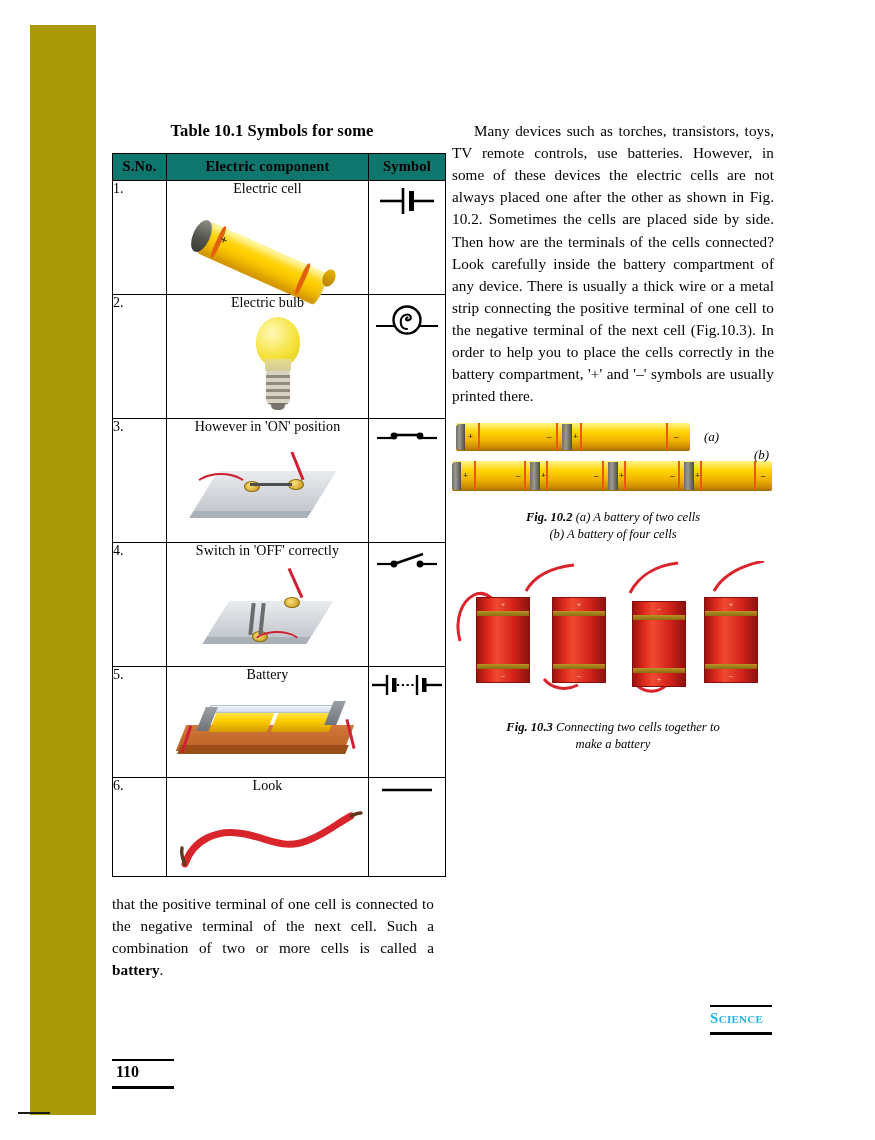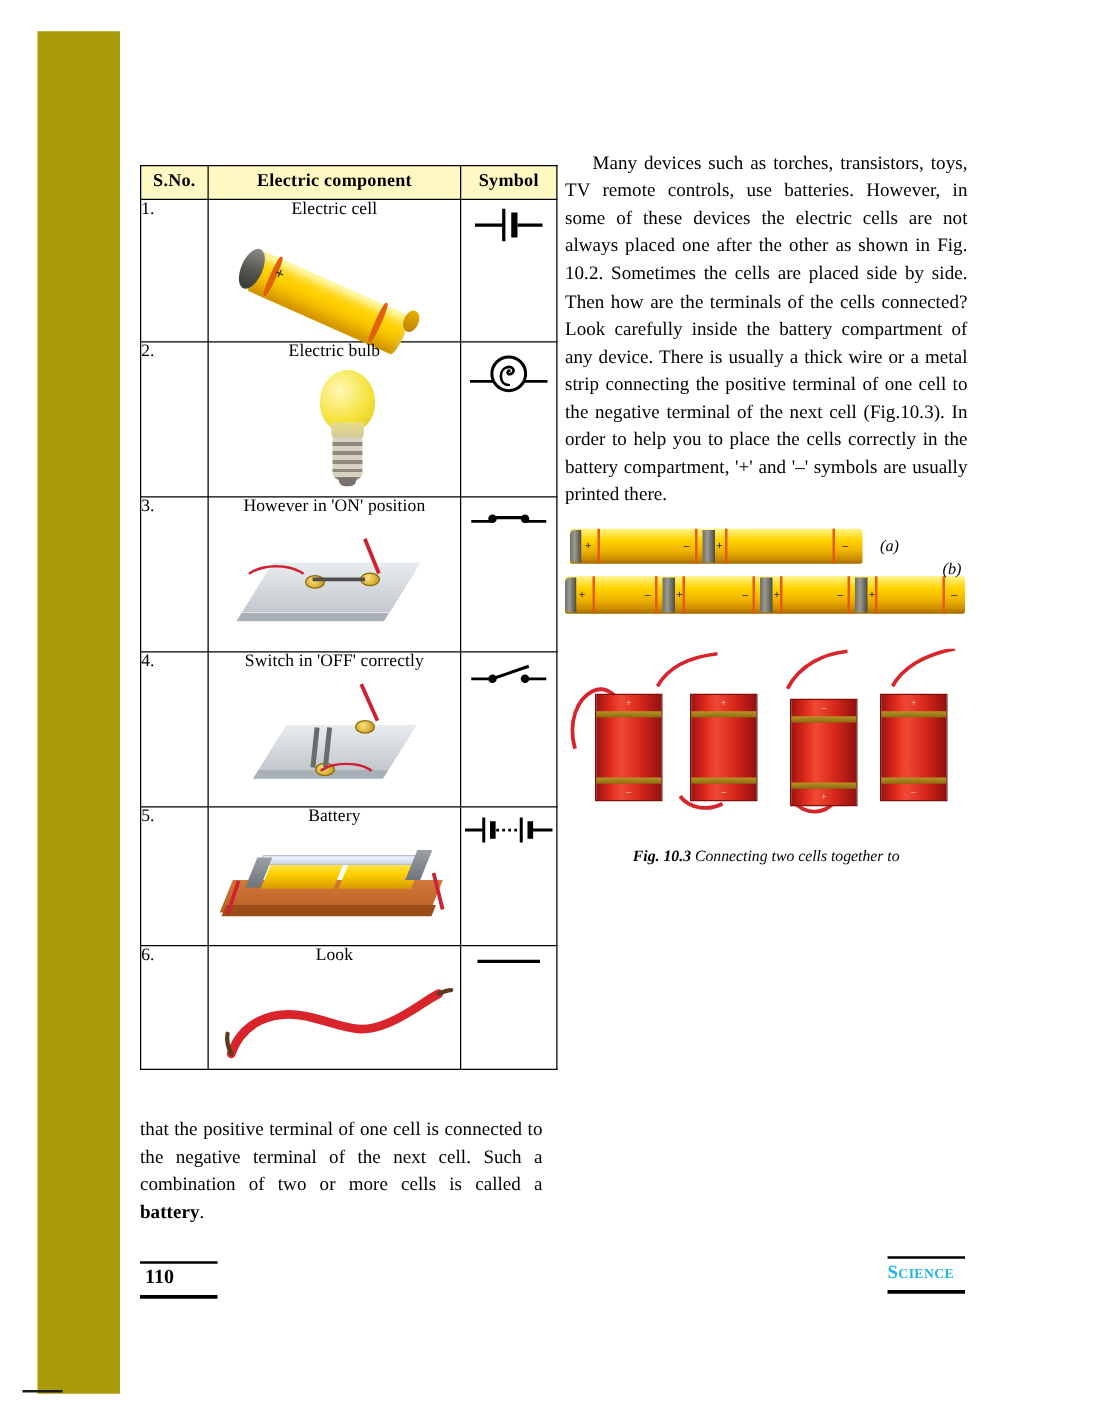--- a/index.html
+++ b/index.html
@@ -56,21 +56,21 @@
     border-collapse: collapse;
     width: 318px;
     table-layout: fixed;
   }
   table.symtable th, table.symtable td {
     border: 1px solid #000;
     vertical-align: top;
     padding: 0;
   }
   table.symtable thead th {
-    background: #fef9c3;
+    background: #0f766e;
     font-weight: bold;
     font-size: 14.5px;
     text-align: center;
     padding: 4px 2px 5px 2px;
     letter-spacing: .2px;
     white-space: nowrap;
   }
   th.c-sno   { width: 49px; }
   th.c-comp  { width: 197px; }
   th.c-sym   { width: 72px; }
@@ -319,21 +319,21 @@
   #bottom-left p {
     margin: 0;
     font-size: 15.2px;
     line-height: 1.455;
     text-align: justify;
     letter-spacing: .05px;
   }
 
   
   #footer-left {
-    position: absolute; left: 112px; top: 1009px; width: 62px;
+    position: absolute; left: 112px; top: 1059px; width: 62px;
   }
   #footer-left .rule-top { height: 2px; background: #000; }
   #footer-left .rule-bot { height: 3px; background: #000; margin-top: 2px; }
   #footer-left .pageno {
     font-size: 16px; font-weight: bold; padding: 2px 0 3px 4px;
   }
   #footer-right {
     position: absolute; right: 103px; top: 1005px; width: 62px; 
   }
   #footer-right .rule-top { height: 2px; background: #000; }
@@ -349,20 +349,21 @@
 </style>
 </head>
 <body>
 
 <div id="olive-spine"></div>
 <div id="spine-foot-rule"></div>
 
 <div id="left-col">
 
   <div id="table-caption">
+    <div>Table 10.1 Symbols for some</div>
   </div>
 
   <table class="symtable">
     <thead>
       <tr>
         <th class="c-sno">S.No.</th>
         <th class="c-comp">Electric  component</th>
         <th class="c-sym">Symbol</th>
       </tr>
     </thead>
@@ -565,20 +566,25 @@
         <div class="seg-sym" style="left:89px;  top:51px;">+</div>
         <div class="seg-sym" style="left:142px; top:51px;">–</div>
         <div class="seg-sym" style="left:167px; top:51px;">+</div>
         <div class="seg-sym" style="left:218px; top:51px;">–</div>
         <div class="seg-sym" style="left:243px; top:51px;">+</div>
         <div class="seg-sym" style="left:309px; top:51px;">–</div>
         <div class="ablabel" style="left:302px; top:28px;">(b)</div>
       </div>
     </div>
 
+    <div class="figcap">
+      <span style="font-weight:bold;">Fig.  10.2</span>
+      <span>(a) A battery of two cells</span>
+      <div>(b) A battery of four cells</div>
+    </div>
   </div>
 
   <div class="figbox" style="margin-top:18px;">
     <div id="fig103" style="position:relative;">
 
       <svg width="322" height="150" viewBox="0 0 322 150" style="position:absolute; left:0; top:0;">
         <path d="M8 80 C2 58 10 40 22 34 C34 28 44 40 50 52 C56 64 58 100 48 118" fill="none" stroke="#d8252c" stroke-width="3"></path>
         <path d="M74 30 C84 12 104 6 122 4" fill="none" stroke="#d8252c" stroke-width="3"></path>
         <path d="M92 118 C100 128 114 130 126 124" fill="none" stroke="#d8252c" stroke-width="3"></path>
         <path d="M178 32 C188 12 208 4 226 2" fill="none" stroke="#d8252c" stroke-width="3"></path>
@@ -608,20 +614,21 @@
         <div class="band top"></div>
           <div class="band bot"></div>
         <div class="pole p">+</div>
           <div class="pole n">–</div>
       </div>
     </div>
 
     <div class="figcap">
       <span style="font-weight:bold;">Fig.  10.3</span>
       <span>Connecting two cells together to</span>
+      <div>make a battery</div>
     </div>
   </div>
 </div>
 
 <div id="bottom-left">
   <p><span>that the positive terminal of one cell is connected to the negative terminal of the next cell. Such a combination of two or more cells is called a </span><b>battery</b><span>.</span></p>
 </div>
 
 <div id="footer-left">
   <div class="rule-top"></div>

